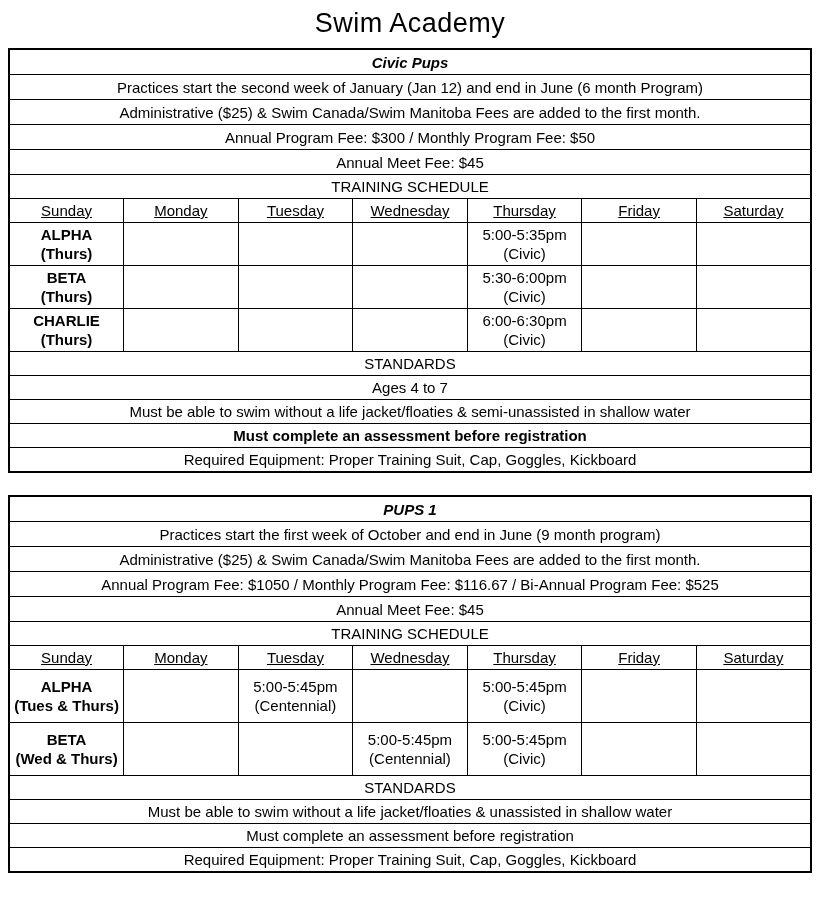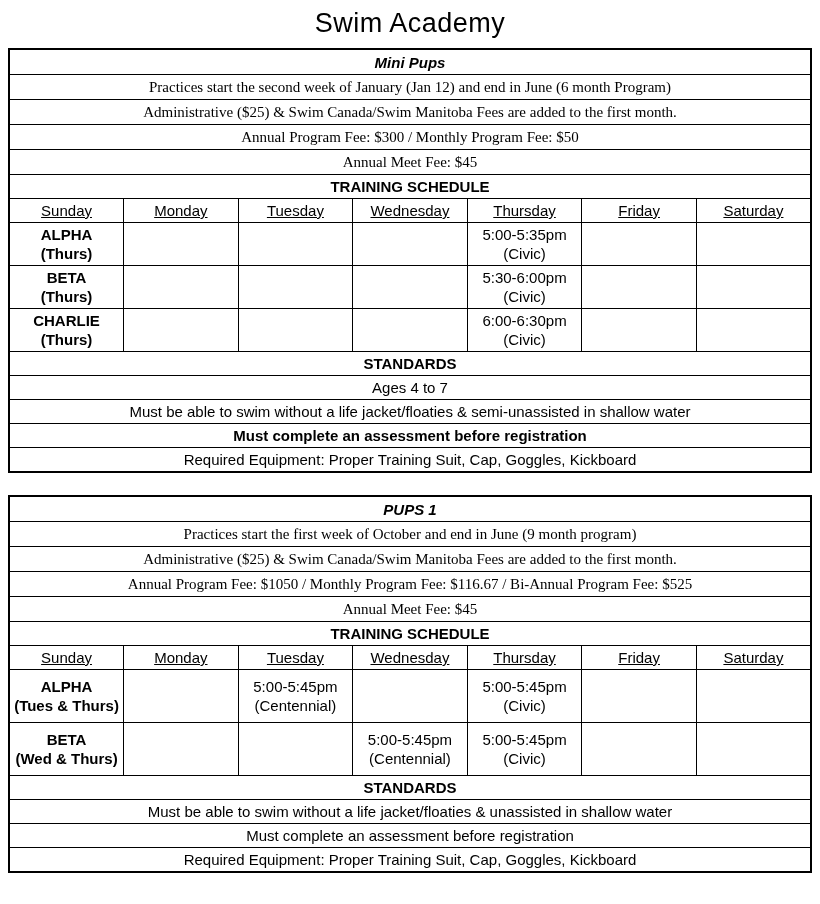--- a/index.html
+++ b/index.html
@@ -36,44 +36,44 @@
     font-size: 15px;
     line-height: 19px;
     padding: 1px 3px;
     overflow: hidden;
   }
   tr.r-title td {
     height: 22px;
     font-weight: bold;
     font-style: italic;
   }
-  tr.r-info td { height: 22px; font-family: Liberation Serif, serif; }
+  tr.r-info td { height: 22px; }
   tr.r-heading td {
     height: 21px;
-    font-weight: bold;
+    font-weight: normal;
   }
   tr.r-days td { height: 21px; text-decoration: underline; }
   tr.r-sched td { white-space: pre-line; }
   .t1 tr.r-sched td { height: 40px; }
   .t2 tr.r-sched td { height: 50px; }
   tr.r-sched td.rowlabel { font-weight: bold; margin-left: 13px; }
   tr.r-std td { height: 21px; }
   tr.r-std-bold td { height: 21px; font-weight: bold; }
 </style>
 </head>
 <body>
 
 <div class="page">
 
   <h1 class="page-title">Swim Academy</h1>
 
   <table class="program-table t1">
     <tbody>
       <tr class="r-title">
-        <td colspan="7">Mini Pups</td>
+        <td colspan="7">Civic Pups</td>
       </tr>
       <tr class="r-info">
         <td colspan="7">Practices start the second week of January (Jan 12) and end in June (6 month Program)</td>
       </tr>
       <tr class="r-info">
         <td colspan="7">Administrative ($25) &amp; Swim Canada/Swim Manitoba Fees are added to the first month.</td>
       </tr>
       <tr class="r-info">
         <td colspan="7">Annual Program Fee: $300 / Monthly Program Fee: $50</td>
       </tr>

